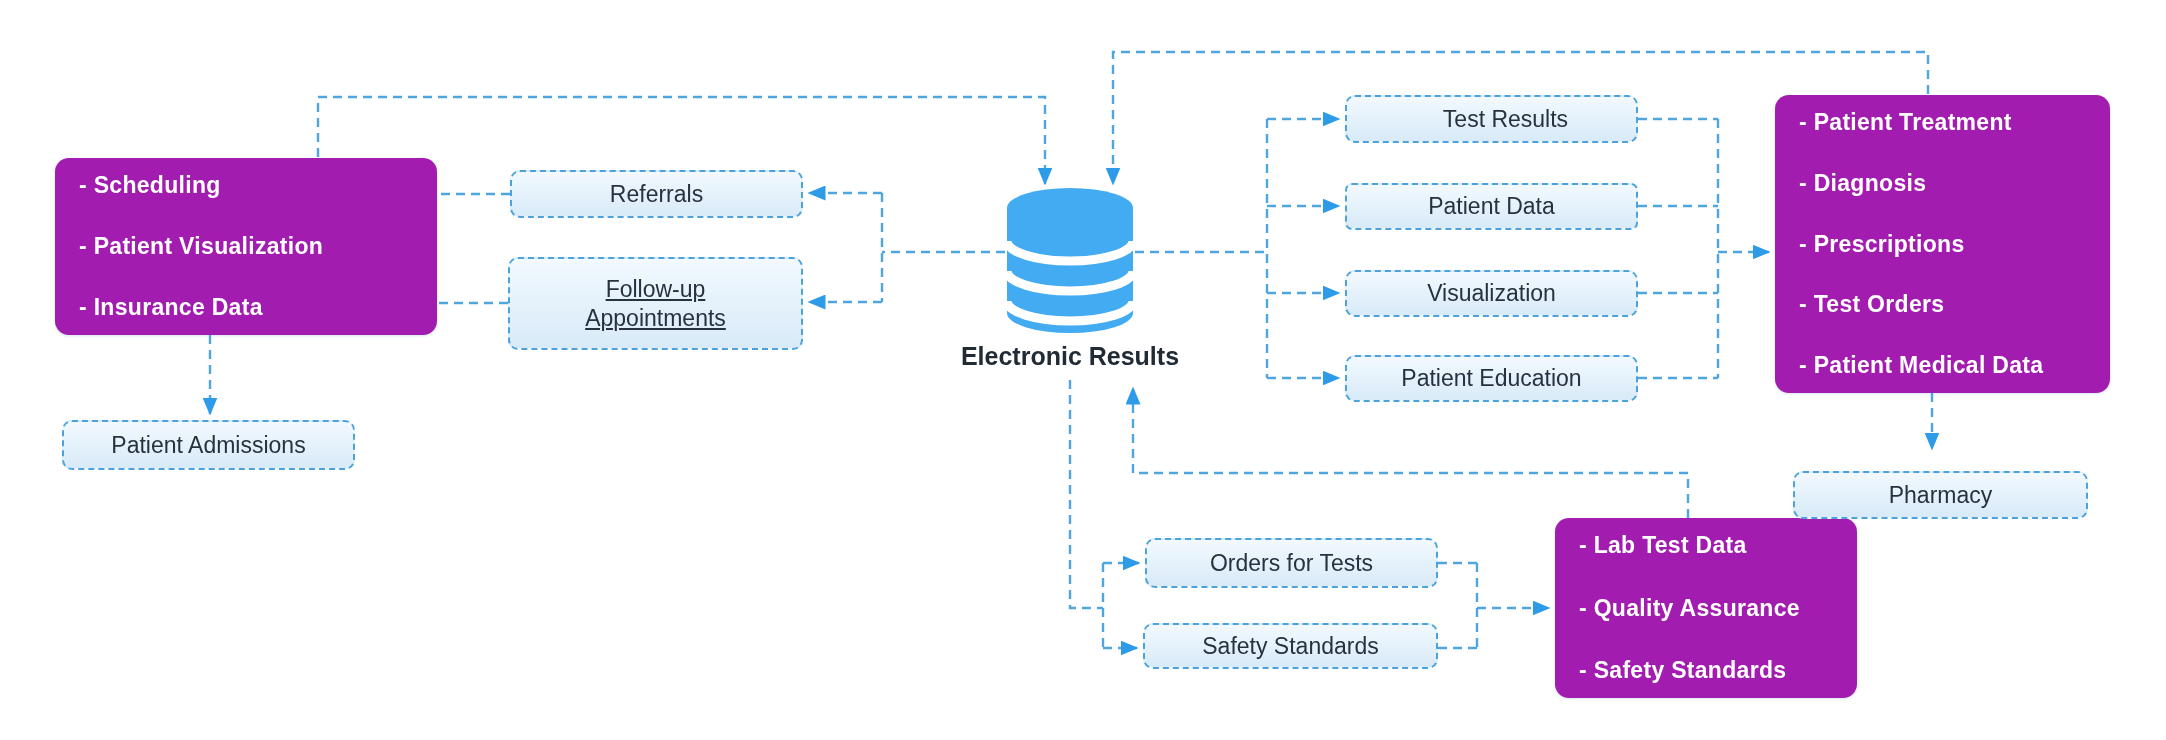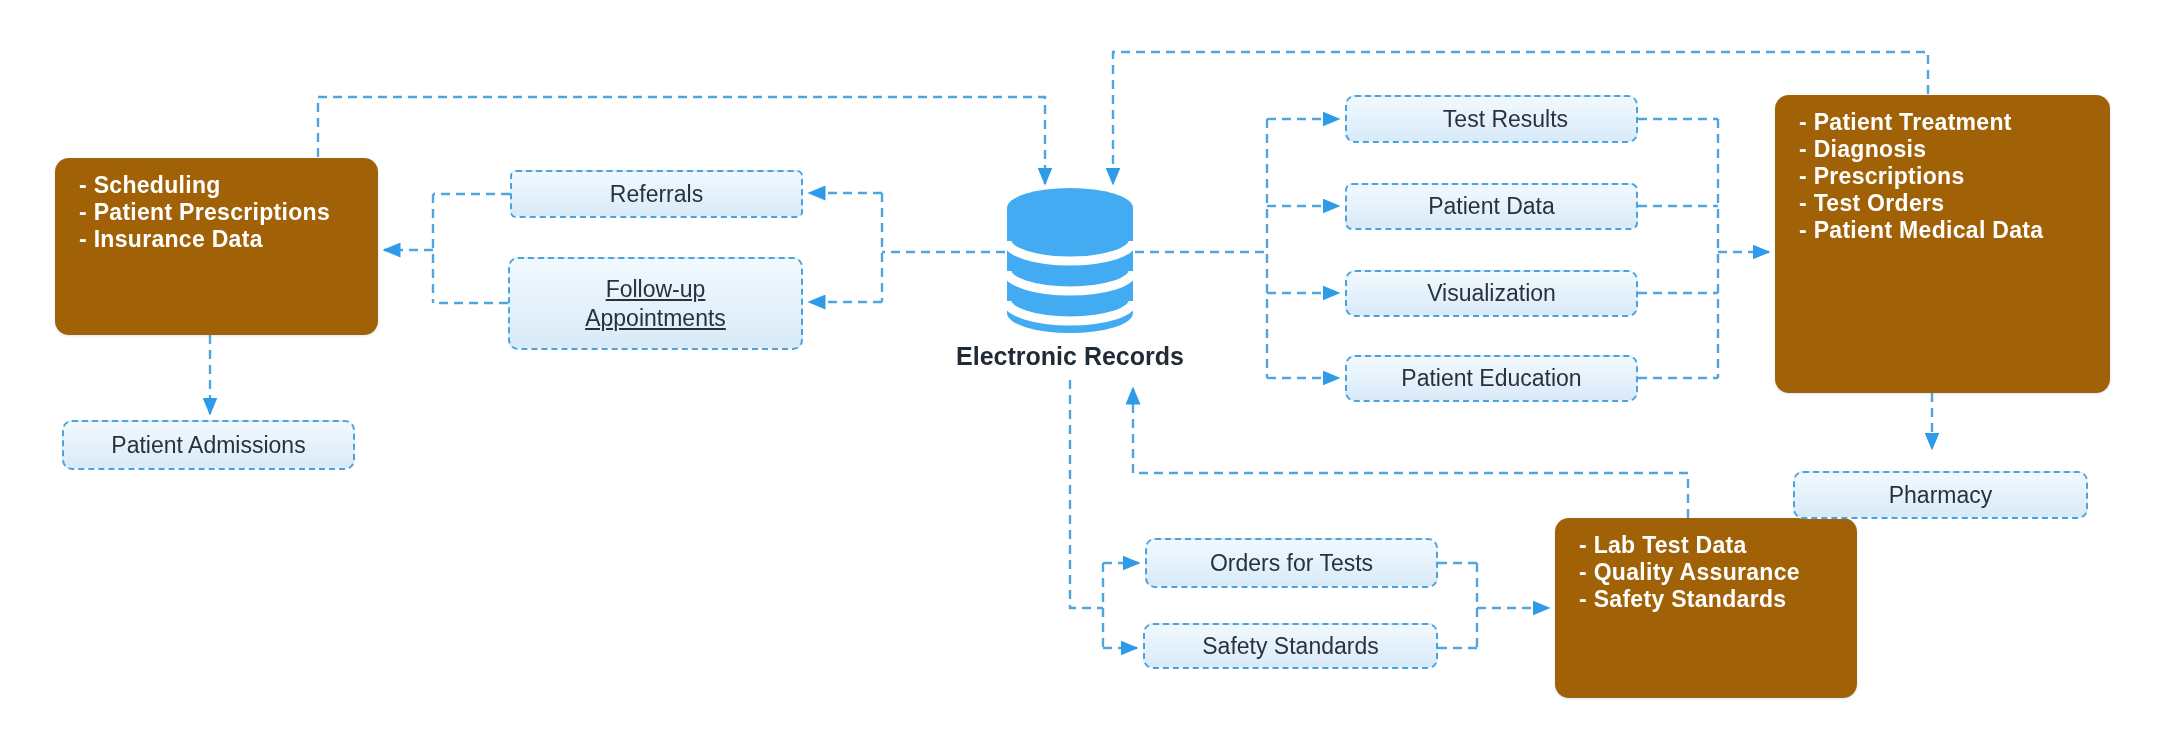--- a/index.html
+++ b/index.html
@@ -1,39 +1,39 @@
 <!DOCTYPE html>
 <html><head>
 <meta charset="utf-8">
 <style>
   html,body{margin:0;padding:0;background:#ffffff;}
   .canvas{position:relative;width:2166px;height:740px;background:#ffffff;overflow:hidden;
           font-family:"Liberation Sans", sans-serif;}
   svg.edges{position:absolute;left:0;top:0;width:2166px;height:740px;}
 
   
-  .solid-box{position:absolute;background:#a16207;border-radius:14px;display:flex;
-             flex-direction:column;justify-content:flex-start;padding:14px 10px 14px 24px;
+  .solid-box{position:absolute;background:#a21caf;border-radius:14px;display:flex;
+             flex-direction:column;justify-content:space-between;padding:14px 10px 14px 24px;
              box-sizing:border-box;box-shadow:0 1px 3px rgba(90,150,200,.25);}
   .solid-item{color:#ffffff;font-size:23px;font-weight:bold;letter-spacing:.3px;white-space:nowrap;}
 
   
   .dash-box{position:absolute;border:2px dashed #4BA2DC;border-radius:10px;
             background:linear-gradient(180deg,#F2F9FE 0%,#D8EAF8 100%);
             display:flex;align-items:center;justify-content:center;box-sizing:border-box;}
   .dash-box .lbl{color:#28323E;font-size:23px;font-weight:500;text-align:center;line-height:1.25;}
   .n-followup .lbl{max-width:200px;text-decoration:underline;}
 
   
-  .n-left{left:55px;top:158px;width:323px;height:177px;}
+  .n-left{left:55px;top:158px;width:382px;height:177px;}
   .n-right{left:1775px;top:95px;width:335px;height:298px;}
   .n-lab{left:1555px;top:518px;width:302px;height:180px;}
 
   .n-admissions{left:62px;top:420px;width:293px;height:50px;}
-  .n-referrals{left:510px;top:170px;width:293px;height:48px;border-radius:6px;}
+  .n-referrals{left:510px;top:170px;width:293px;height:48px;}
   .n-followup{left:508px;top:257px;width:295px;height:93px;}
   .n-testresults{left:1345px;top:95px;width:293px;height:48px;padding-left:28px;}
   .n-patientdata{left:1345px;top:183px;width:293px;height:47px;border-radius:7px;}
   .n-visualization{left:1345px;top:270px;width:293px;height:47px;}
   .n-patienteducation{left:1345px;top:355px;width:293px;height:47px;}
   .n-orders{left:1145px;top:538px;width:293px;height:50px;}
   .n-safety{left:1143px;top:623px;width:295px;height:46px;}
   .n-pharmacy{left:1793px;top:455px;width:295px;height:48px;margin-top:16px;}
 
   .db-label{position:absolute;left:945px;top:342px;width:250px;text-align:center;
@@ -99,25 +99,25 @@
 
     <g>
       <path d="M1007,208 V313 a63,20 0 0 0 126,0 V208 Z" fill="#42ABF1"></path>
       <ellipse cx="1070" cy="208" rx="63" ry="20" fill="#42ABF1"></ellipse>
       <path d="M1007,241 a63,20 0 0 0 126,0" stroke="#ffffff" stroke-width="9" fill="none"></path>
       <path d="M1007,271 a63,20 0 0 0 126,0" stroke="#ffffff" stroke-width="9" fill="none"></path>
       <path d="M1007,301 a63,20 0 0 0 126,0" stroke="#ffffff" stroke-width="9" fill="none"></path>
     </g>
   </svg>
 
-  <div class="db-label">Electronic Records</div>
+  <div class="db-label">Electronic Results</div>
 
   <div class="solid-box n-left">
     <div class="solid-item">- Scheduling</div>
-    <div class="solid-item">- Patient Prescriptions</div>
+    <div class="solid-item">- Patient Visualization</div>
     <div class="solid-item">- Insurance Data</div>
   </div>
 
   <div class="solid-box n-right">
     <div class="solid-item">- Patient Treatment</div>
     <div class="solid-item">- Diagnosis</div>
     <div class="solid-item">- Prescriptions</div>
     <div class="solid-item">- Test Orders</div>
     <div class="solid-item">- Patient Medical Data</div>
   </div>

